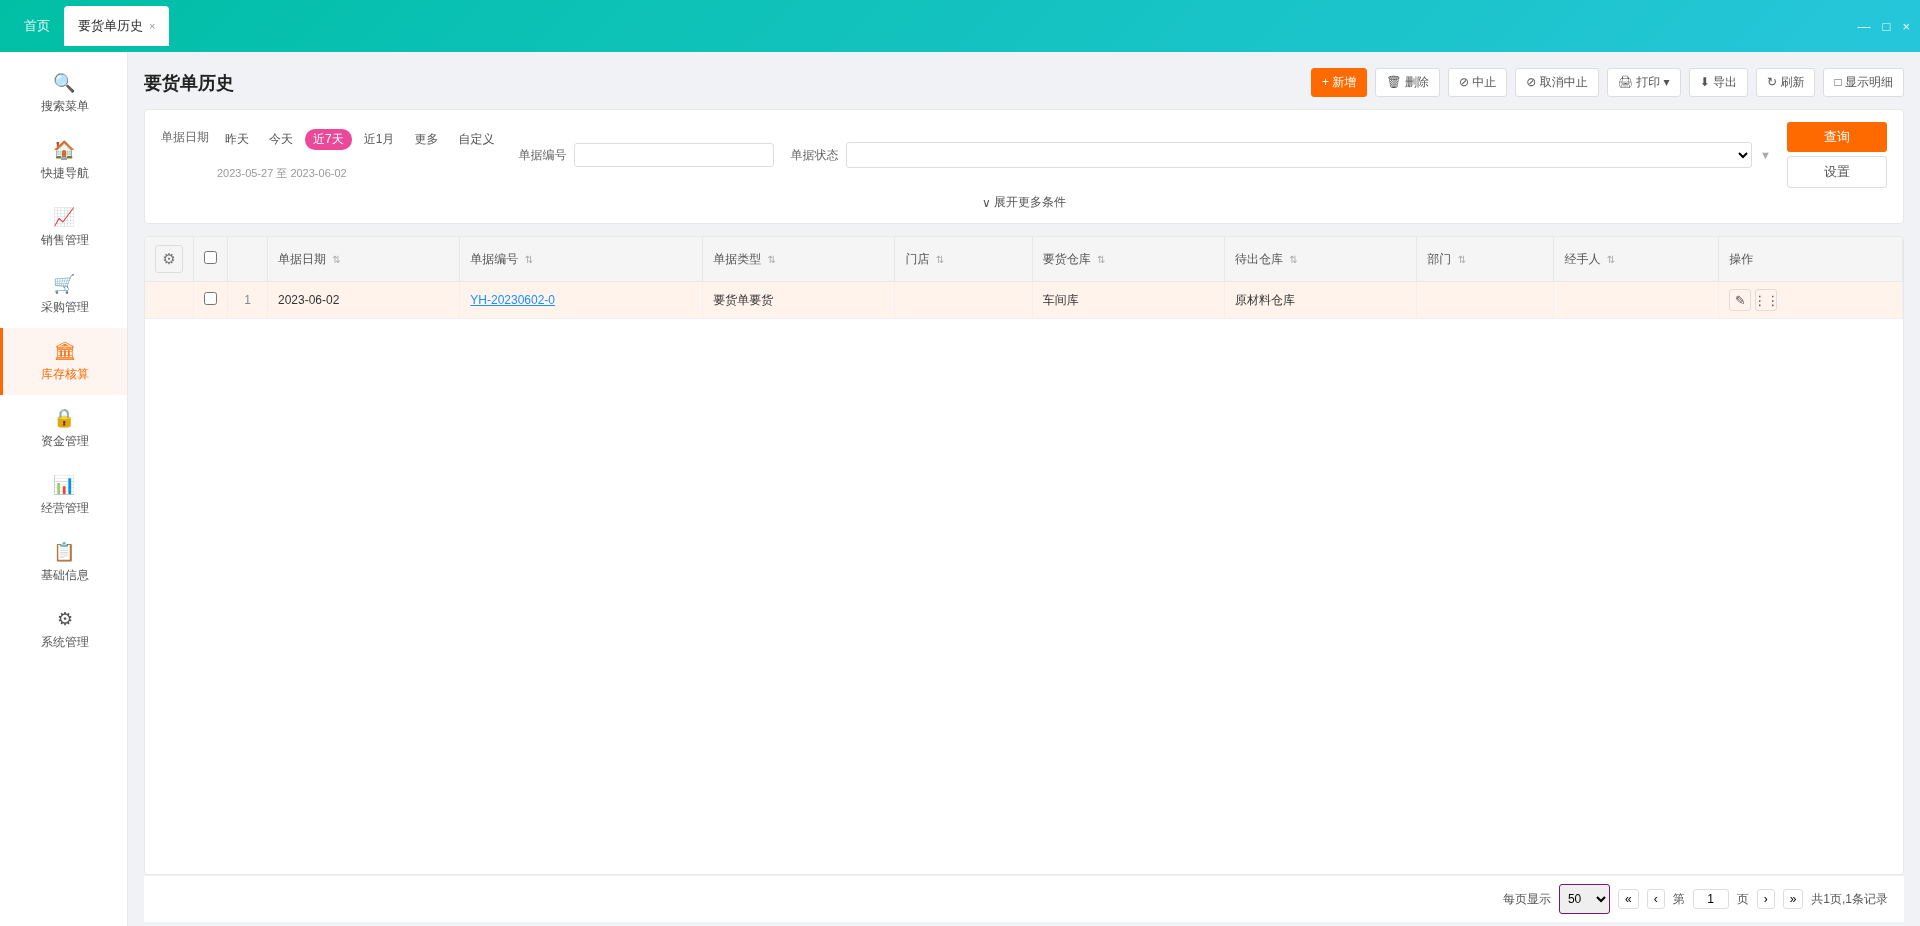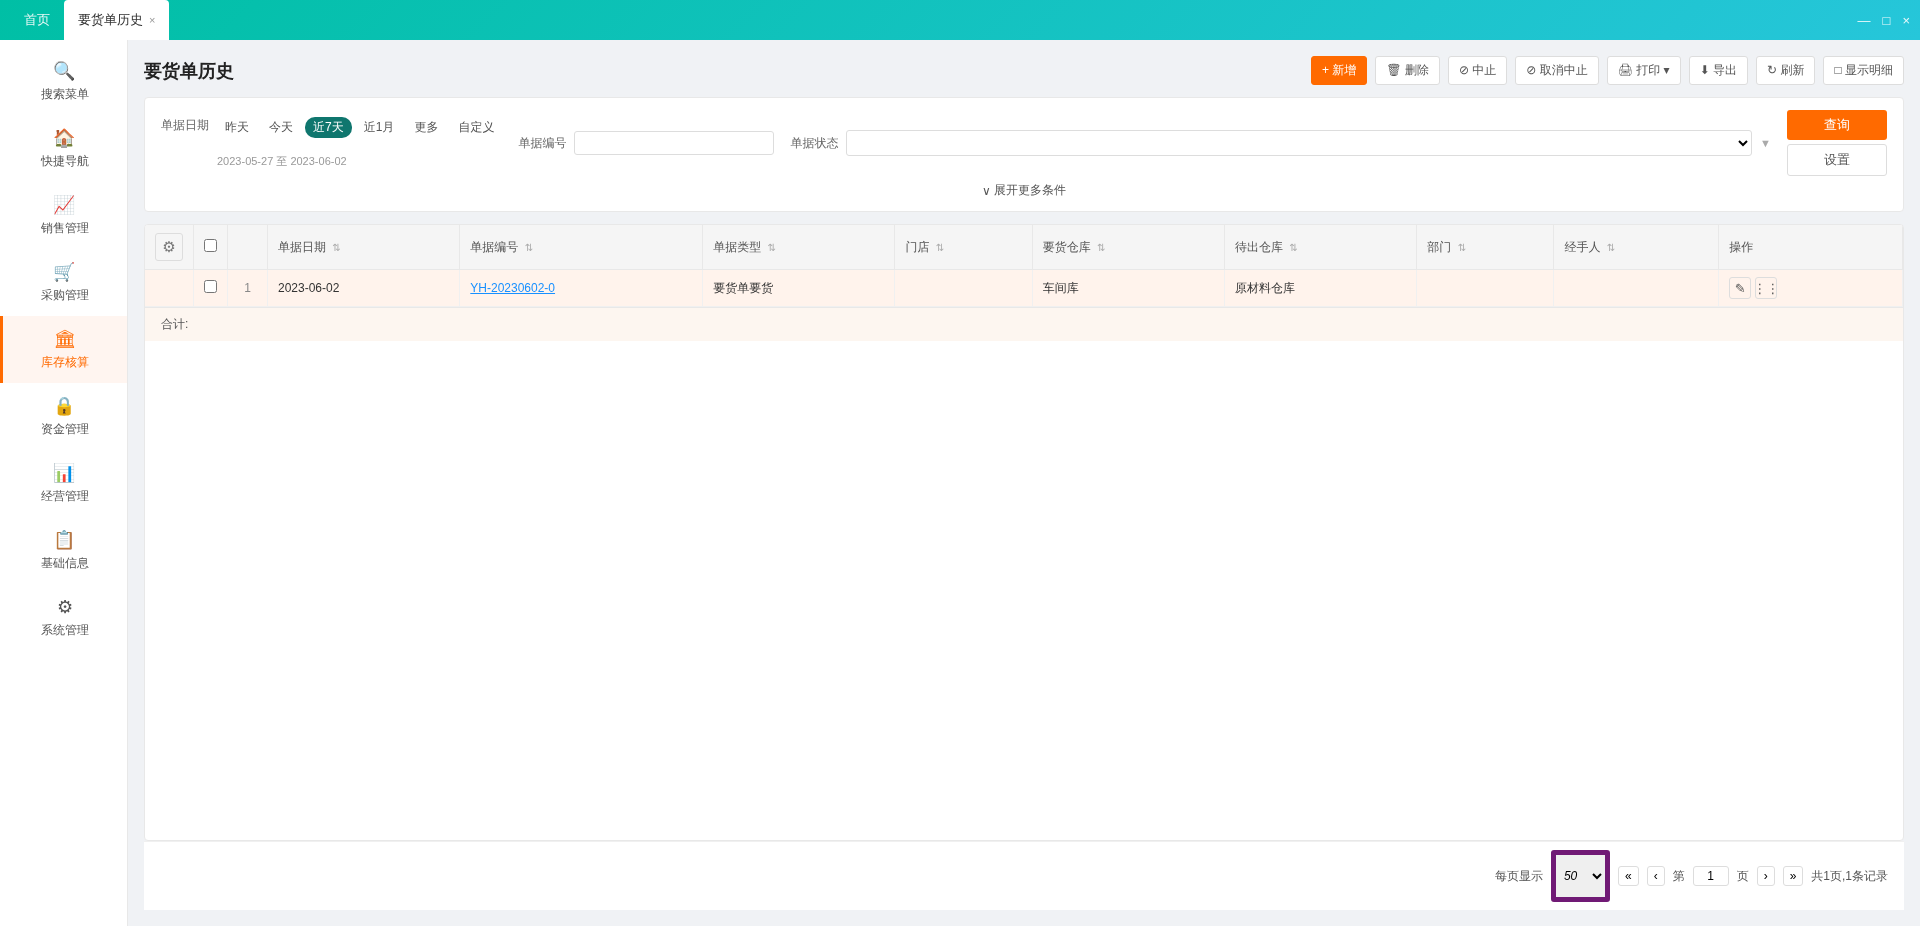--- a/index.html
+++ b/index.html
@@ -1,20 +1,20 @@
 <!DOCTYPE html>
 <html><head>
   <meta charset="utf-8">
   <style>
     * { margin: 0; padding: 0; box-sizing: border-box; }
     body { font-family: 'Microsoft YaHei', Arial, sans-serif; font-size: 13px; background: #f0f2f5; color: #333; width: 1920px; height: 926px; overflow: hidden; }
 
     
     .top-bar {
-      height: 40px;
+      height: 52px;
       background: linear-gradient(135deg, #00bfa5, #26c6da);
       display: flex;
       align-items: center;
       padding: 0 10px;
       color: white;
     }
     .tab-item {
       height: 40px;
       display: flex;
       align-items: center;
@@ -130,21 +130,21 @@
     .date-btn {
       padding: 2px 8px;
       border-radius: 10px;
       font-size: 12px;
       cursor: pointer;
       background: transparent;
       border: none;
       color: #555;
     }
     .date-btn.active {
-      background: #0f766e;
+      background: #ec4899;
       color: white;
     }
     .date-range { font-size: 11px; color: #999; margin-top: 16px; }
     .filter-input {
       border: 1px solid #ddd;
       border-radius: 3px;
       padding: 4px 8px;
       font-size: 12px;
       width: 200px;
       outline: none;
@@ -238,25 +238,24 @@
       align-items: center;
       justify-content: flex-end;
       padding: 8px 16px;
       background: white;
       border-top: 1px solid #f0f0f0;
       font-size: 12px;
       color: #555;
       gap: 8px;
     }
     .pagination select {
-      border: 5px solid #701a75;
-      border-radius: 3px;
-      padding: 13px 4px;
-      font-size: 12px;
-      font-style: italic;
+      border: 1px solid #701a75;
+      border-radius: 3px;
+      padding: 6px 4px;
+      font-size: 12px;
     }
     .pagination-btn {
       padding: 2px 6px;
       border: 1px solid #ddd;
       background: white;
       border-radius: 3px;
       cursor: pointer;
       font-size: 12px;
     }
     .page-input {
@@ -484,23 +483,20 @@
             <td>
               <div class="op-icons">
                 <div class="op-icon" title="编辑">✎</div>
                 <div class="op-icon" title="更多">⋮⋮</div>
               </div>
             </td>
           </tr>
         </tbody>
       </table>
 
-      <div class="table-footer">
-        <span>合计:</span>
-      </div>
     </div>
 
     <div class="pagination">
       <span>每页显示</span>
       <select>
         <option value="50" selected="">50</option>
         <option value="20">20</option>
         <option value="100">100</option>
         <option value="200">200</option>
       </select>

